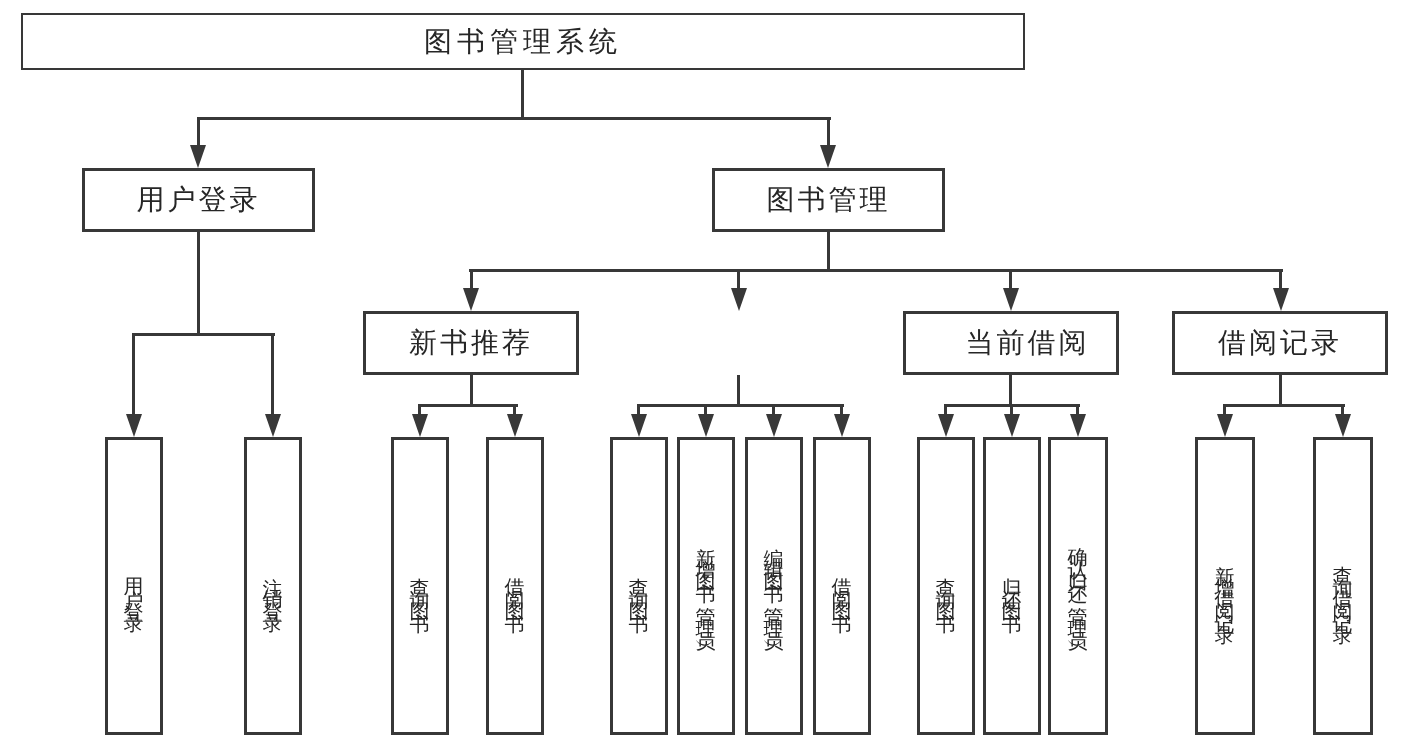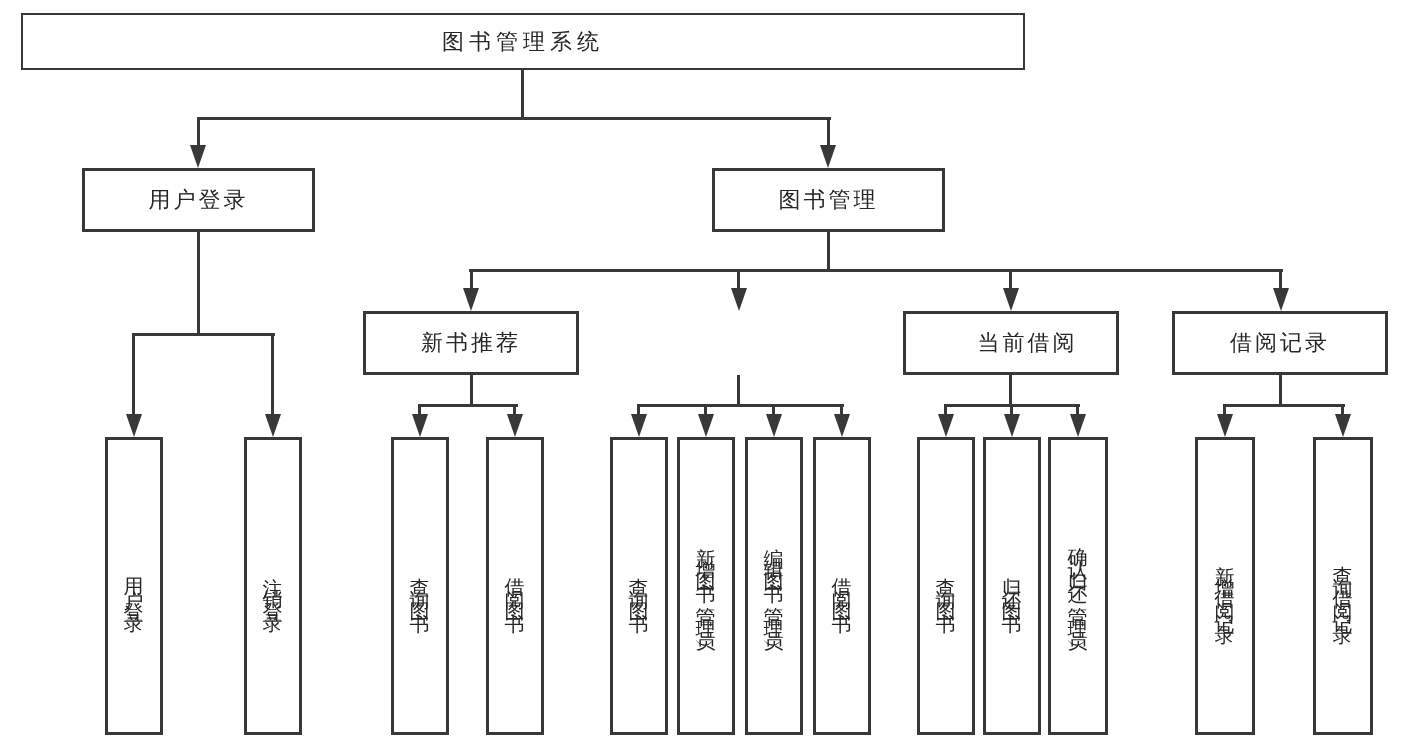--- a/index.html
+++ b/index.html
@@ -5,21 +5,21 @@
   html,body{margin:0;padding:0;background:#ffffff;}
   .canvas{
     position:relative;width:1405px;height:747px;background:#ffffff;overflow:hidden;
     font-family:"Liberation Sans","DejaVu Sans",sans-serif;color:#262626;
   }
   .node{
     position:absolute;box-sizing:border-box;background:#ffffff;
     border:3px solid #383838;display:flex;align-items:center;justify-content:center;
   }
   .node.root{border-width:2px;}
-  .h-label{font-size:22px;letter-spacing:3px;white-space:nowrap;color:#262626;}
+  .h-label{font-size:28px;letter-spacing:3px;white-space:nowrap;color:#262626;}
   .root .h-label{letter-spacing:5px;}
   .leaf-label{
     writing-mode:vertical-rl;text-orientation:mixed;
     font-size:20px;letter-spacing:12px;line-height:1;color:#262626;white-space:nowrap;
   }
   .vline{position:absolute;width:3px;background:#383838;}
   .hline{position:absolute;height:3px;background:#383838;}
   .arrow{
     position:absolute;width:0;height:0;
     border-left:8px solid transparent;border-right:8px solid transparent;

